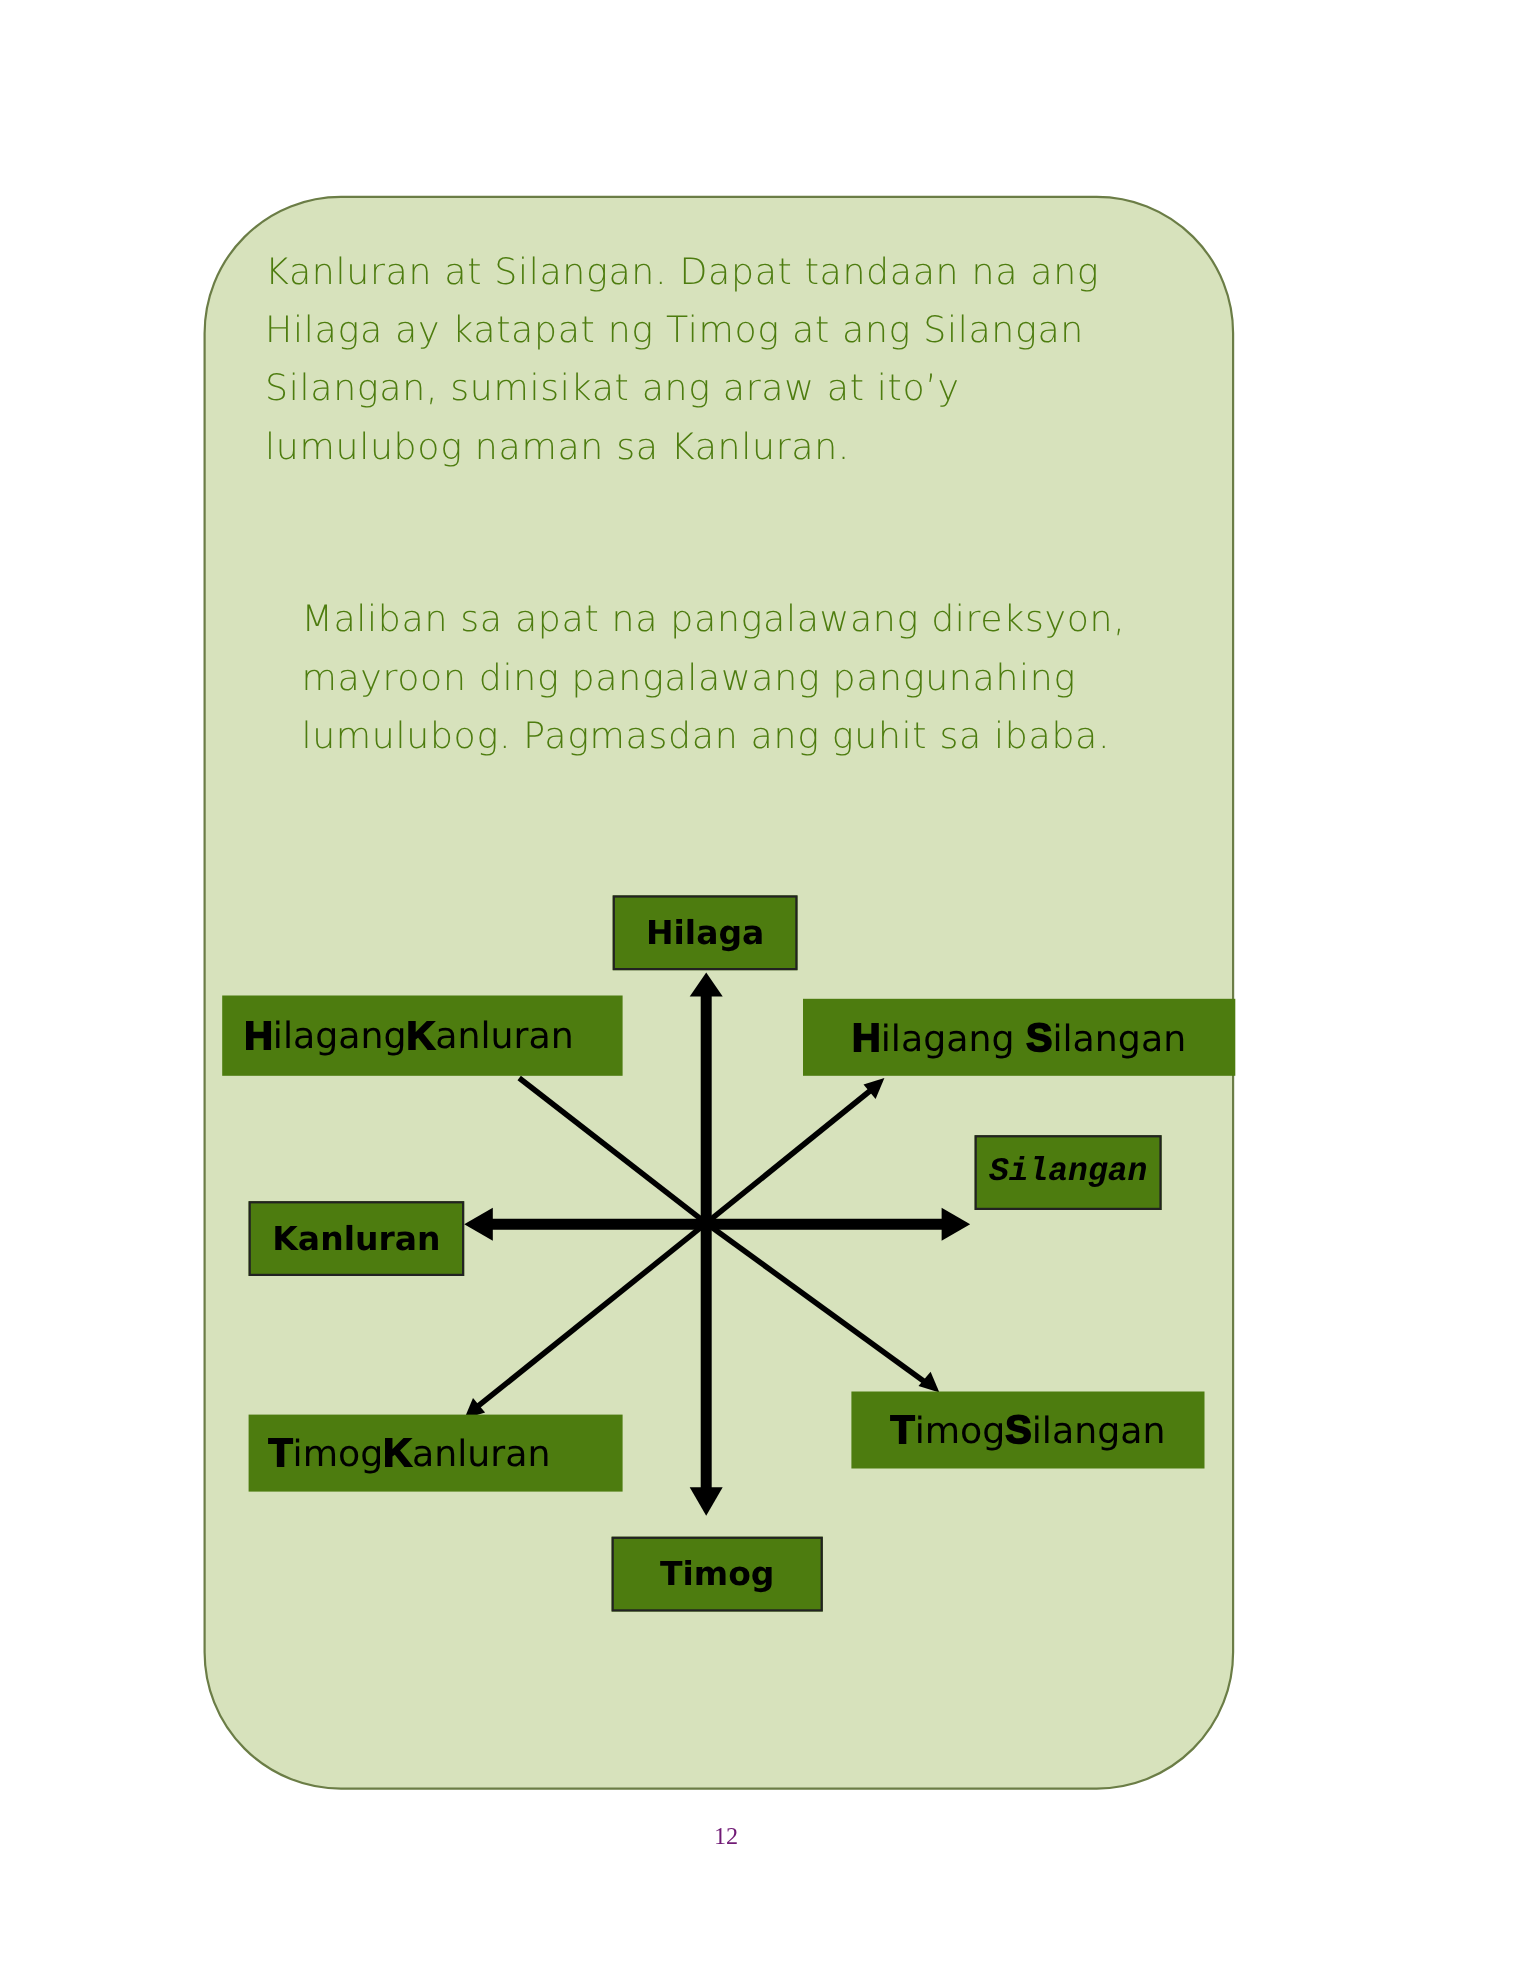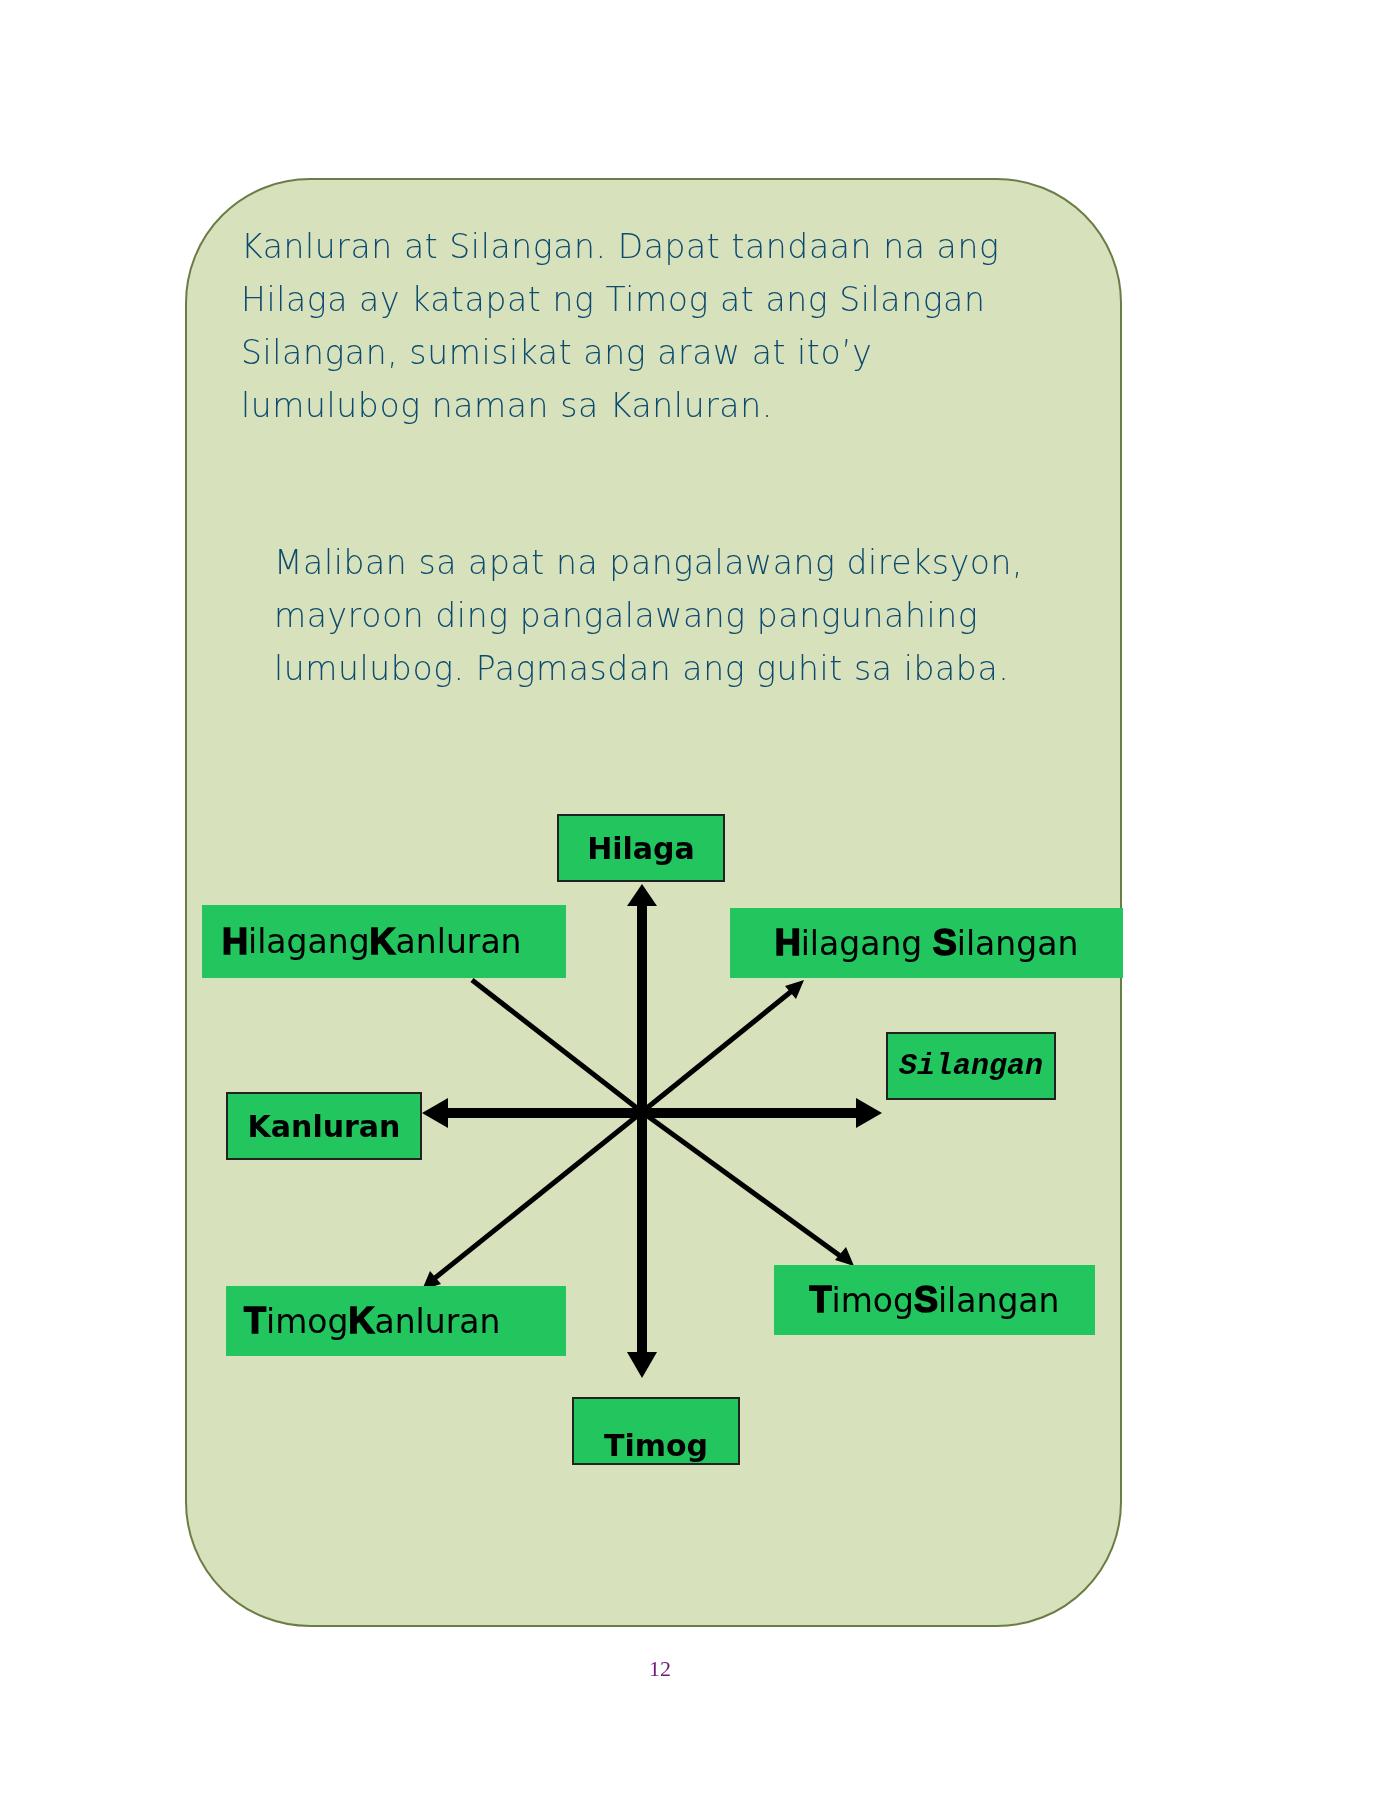--- a/index.html
+++ b/index.html
@@ -5,28 +5,28 @@
   html, body { margin: 0; padding: 0; background: #ffffff; }
   body { width: 1381px; height: 1800px; position: relative; overflow: hidden; }
   .card {
     position: absolute; left: 185px; top: 178px; width: 937px; height: 1449px;
     background: #d7e2bc; border: 2px solid #6b7d46; border-radius: 125px;
     box-sizing: border-box;
   }
   .para {
     position: absolute; left: 241px; width: 860px; margin: 0;
     font-family: "DejaVu Sans", sans-serif; font-size: 33px; line-height: 53px;
-    color: #0c4a6e; letter-spacing: 0.6px; font-weight: 300;
+    color: #4d7c0f; letter-spacing: 0.6px; font-weight: 300;
   }
   .p1 { top: 220px; }
   .p2 { top: 536px; text-indent: 33px; }
   .line { display: block; white-space: nowrap; }
   svg.compass { position: absolute; left: 0; top: 0; }
   .label {
-    position: absolute; box-sizing: border-box; background: #22c55e;
+    position: absolute; box-sizing: border-box; background: #4d7c0f;
     display: flex; align-items: center; justify-content: center;
     color: #000; white-space: nowrap;
   }
   .label.cardinal {
     border: 2px solid #222;
     font-family: "DejaVu Sans", sans-serif; font-weight: bold; font-size: 30px;
   }
   .label.inter {
     font-family: "DejaVu Sans", sans-serif; font-size: 33px;
   }
@@ -72,21 +72,21 @@
   <polygon points="804,980 785,986 796,999" fill="#000"></polygon>
   <line x1="642" y1="1112" x2="430" y2="1282" stroke="#000" stroke-width="5"></line>
   <polygon points="422,1290 441,1284 430,1271" fill="#000"></polygon>
   <line x1="642" y1="1112" x2="843" y2="1258" stroke="#000" stroke-width="5"></line>
   <polygon points="854,1266 835,1260 846,1247" fill="#000"></polygon>
 </svg>
 
 <div class="label cardinal" style="left:557px; top:814px; width:168px; height:68px;">
   <span>Hilaga</span>
 </div>
-<div class="label cardinal" style="left:572px; top:1397px; width:168px; height:68px;align-items:flex-end;">
+<div class="label cardinal" style="left:556px; top:1397px; width:192px; height:68px;">
   <span>Timog</span>
 </div>
 <div class="label cardinal" style="left:226px; top:1092px; width:196px; height:68px;justify-content:center;">
   <span>Kanluran</span>
 </div>
 <div class="label cardinal" style="left:886px; top:1032px; width:170px; height:68px;font-family:Liberation Mono, monospace;">
   <span style="font-style:italic;">Silangan</span>
 </div>
 
 <div class="label inter" style="left:202px; top:905px; width:364px; height:73px; justify-content:flex-start; padding-left:20px;">

